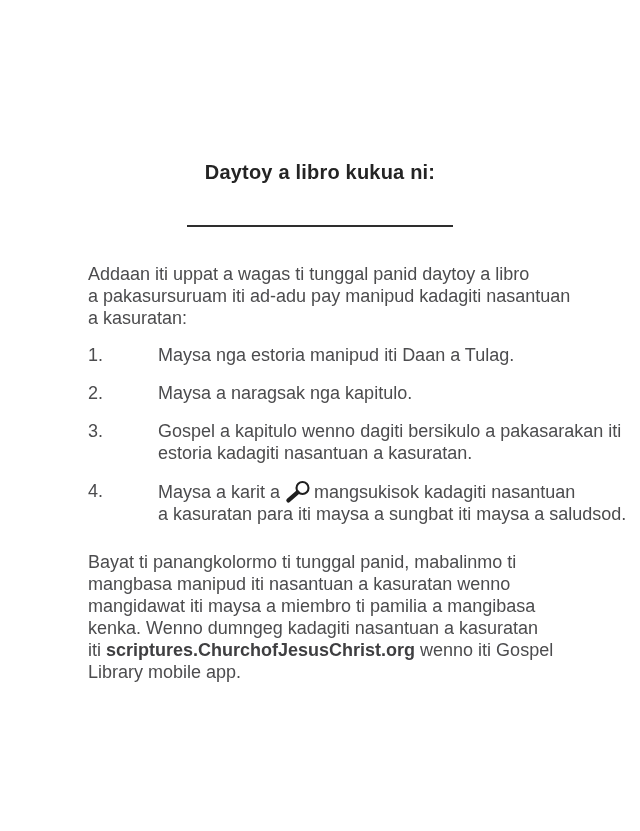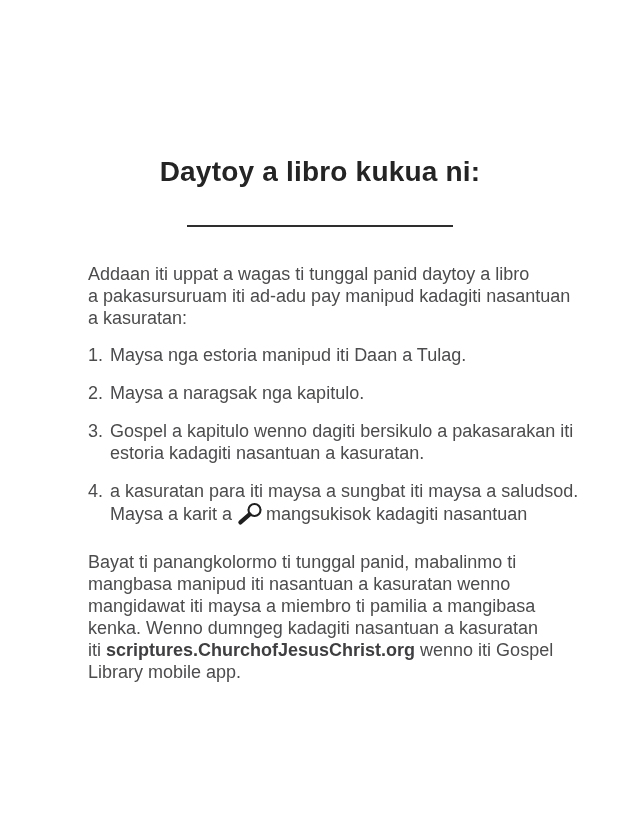--- a/index.html
+++ b/index.html
@@ -14,21 +14,21 @@
     background: #ffffff;
     font-family: "Liberation Sans", "DejaVu Sans", sans-serif;
     overflow: hidden;
   }
   .doc-title {
     position: absolute;
     top: 158px;
     left: 0;
     right: 0;
     text-align: center;
-    font-size: 28px;
+    font-size: 20px;
     line-height: 28px;
     font-weight: 700;
     color: #242424;
     letter-spacing: 0.2px;
   }
   .sig-line {
     position: absolute;
     top: 225px;
     left: 187px;
     width: 266px;
@@ -48,21 +48,21 @@
   .intro { margin: 0 0 15px 0; }
   .numbered-list { margin: 0; padding: 0; list-style: none; }
   .list-item {
     display: flex;
     margin-bottom: 16px;
   }
   .num {
     flex: none;
     width: 22px;
   }
-  .item-lines { flex: 1 1 auto; min-width: 0; }
+  .item-lines { flex: 1 1 auto; min-width: 0; margin-left: 48px; }
   .outro { margin: 26px 0 0 0; }
   .bold-url { font-weight: 700; color: #3f3f41; margin-top: 45px; }
   .magnifier {
     display: inline-block;
     vertical-align: -5px;
     margin: 0 2px 0 5px;
     overflow: visible;
   }
 </style>
 </head>
@@ -102,27 +102,27 @@
         <span class="num">3.</span>
         <span class="item-lines">
           <div class="line">Gospel a kapitulo wenno dagiti bersikulo a pakasarakan iti</div>
           <div class="line">estoria kadagiti nasantuan a kasuratan.</div>
         </span>
       </div>
 
       <div class="list-item">
         <span class="num">4.</span>
         <span class="item-lines">
-          <div class="line">a kasuratan para iti maysa a sungbat iti maysa a saludsod.</div>
           <div class="line">
             <span>Maysa a karit a</span><svg class="magnifier" width="27" height="23" viewBox="0 0 27 23" aria-hidden="true">
               <circle cx="17.5" cy="8" r="6" fill="none" stroke="#1f1f1f" stroke-width="2.1"></circle>
               <line x1="12.6" y1="12.4" x2="3.4" y2="20.4" stroke="#1f1f1f" stroke-width="4.2" stroke-linecap="round"></line>
             </svg><span>mangsukisok kadagiti nasantuan</span>
           </div>
+          <div class="line">a kasuratan para iti maysa a sungbat iti maysa a saludsod.</div>
         </span>
       </div>
 
     </div>
 
     <div class="outro">
       <div class="line">Bayat ti panangkolormo ti tunggal panid, mabalinmo ti</div>
       <div class="line">mangbasa manipud iti nasantuan a kasuratan wenno</div>
       <div class="line">mangidawat iti maysa a miembro ti pamilia a mangibasa</div>
       <div class="line">kenka. Wenno dumngeg kadagiti nasantuan a kasuratan</div>

